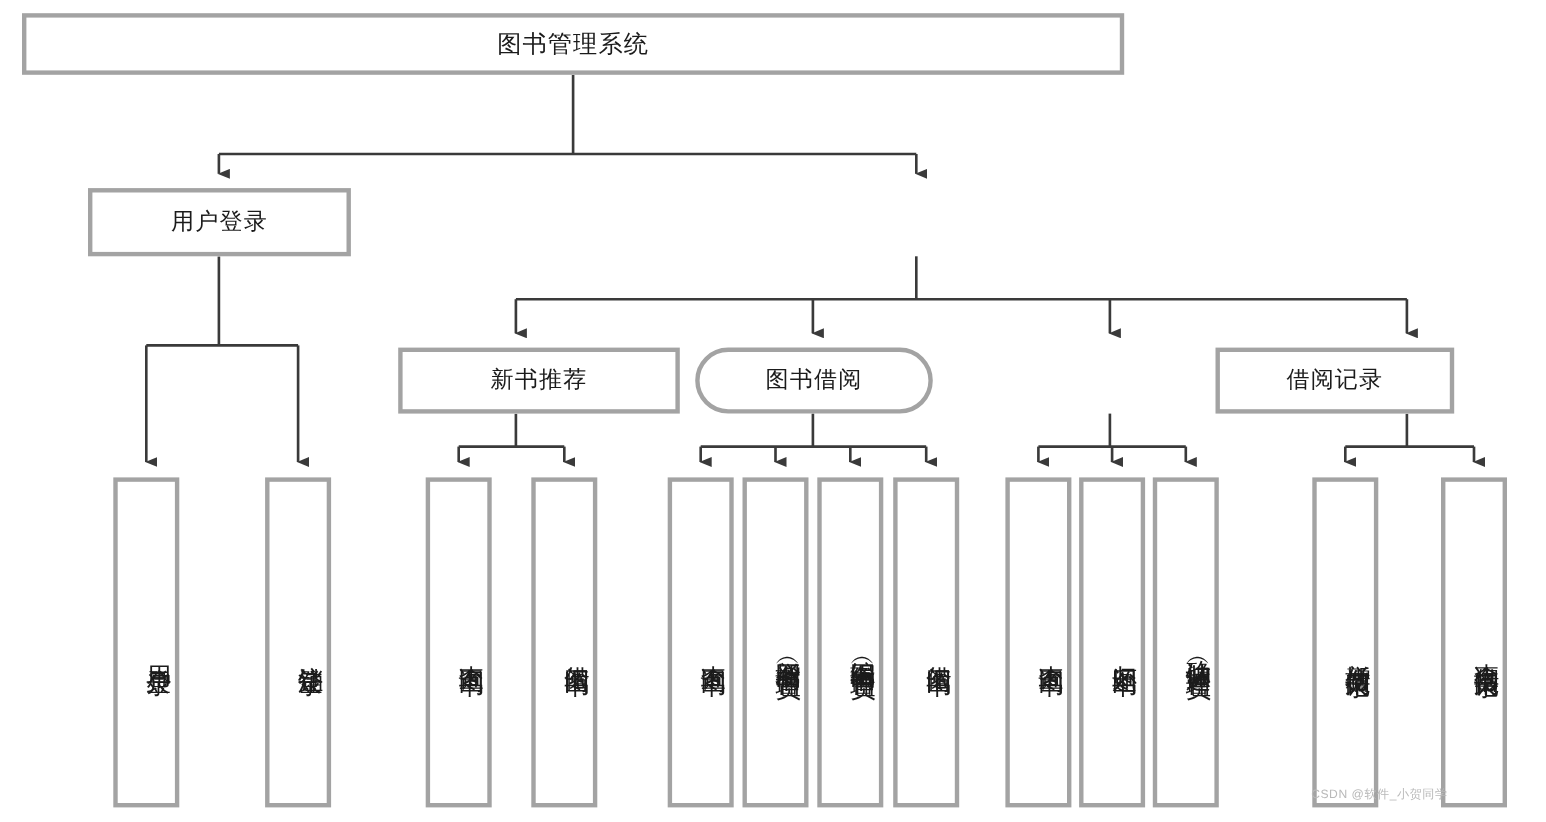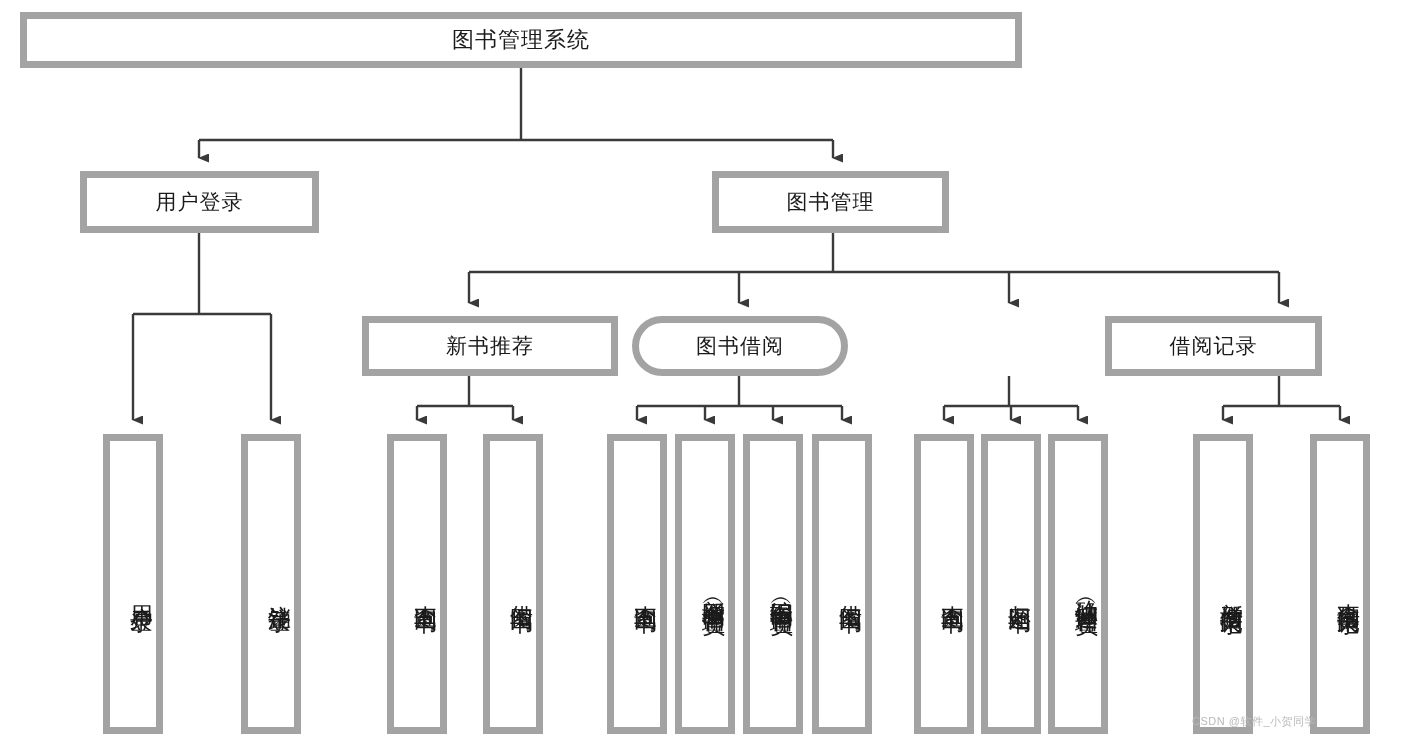--- a/index.html
+++ b/index.html
@@ -21,21 +21,21 @@
     position: absolute;
     left: 0;
     top: 0;
     width: 1405px;
     height: 747px;
     pointer-events: none;
   }
   .node {
     position: absolute;
     box-sizing: border-box;
-    border: 7px solid #a3a3a3;
+    border: 4px solid #a3a3a3;
     background: #ffffff;
     display: flex;
     align-items: center;
     justify-content: center;
     color: #1b1b1b;
     text-align: center;
   }
   .node.h {
     font-size: 21px;
     line-height: 1.2;
@@ -123,23 +123,20 @@
     </g>
   </svg>
 
   <div class="node h root" style="left:20px; top:12px; width:1002px; height:56px;">
     <span>图书管理系统</span>
   </div>
 
   <div class="node h" style="left:80px; top:171px; width:239px; height:62px;">
     <span>用户登录</span>
   </div>
-  <div class="node h" style="left:712px; top:171px; width:237px; height:62px;">
-    <span>图书管理</span>
-  </div>
 
   <div class="node h" style="left:362px; top:316px; width:256px; height:60px;">
     <span>新书推荐</span>
   </div>
   <div class="node h" style="left:632px; top:316px; width:216px; height:60px;border-radius:30px;">
     <span>图书借阅</span>
   </div>
   <div class="node h" style="left:1105px; top:316px; width:217px; height:60px;">
     <span>借阅记录</span>
   </div>

